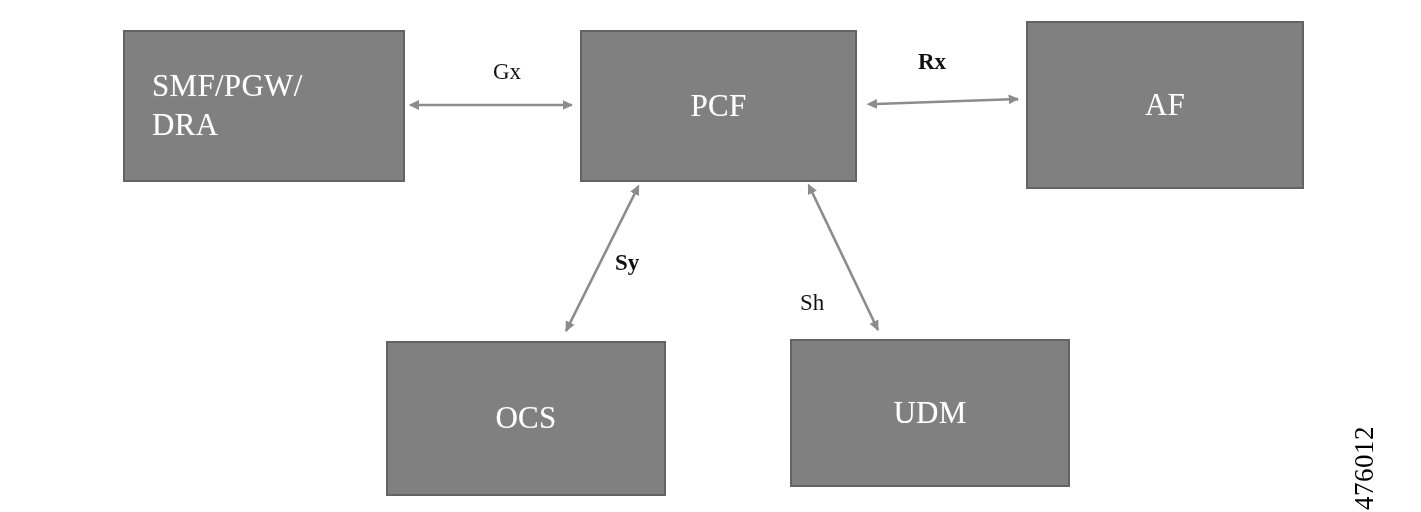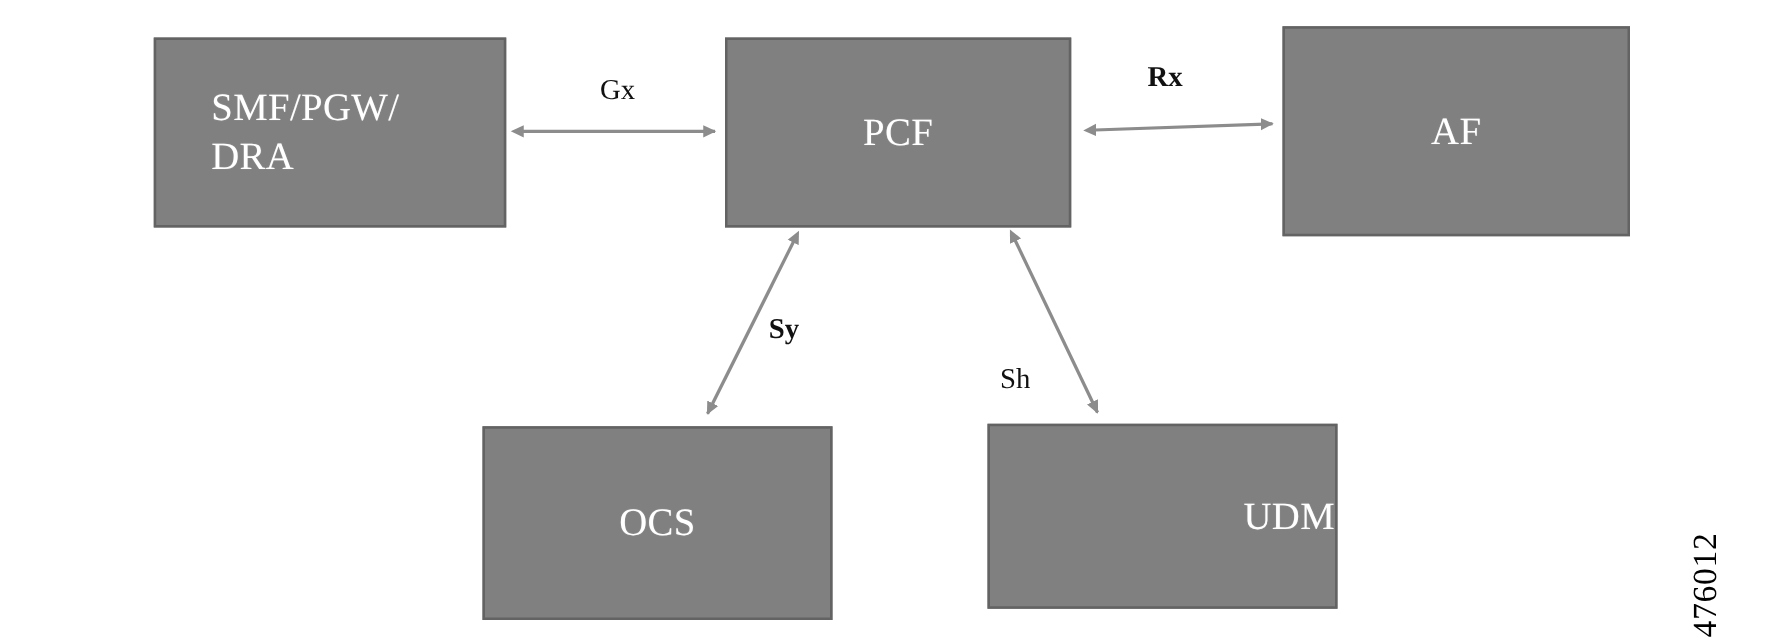--- a/index.html
+++ b/index.html
@@ -30,21 +30,21 @@
     letter-spacing: 0.3px;
     text-shadow: 0 0 1px rgba(255,255,255,0.35);
   }
   .node-box.center-text {
     justify-content: center;
     text-align: center;
   }
   .node-box.left-text {
     justify-content: flex-start;
     text-align: left;
-    padding-left: 44px;
+    padding-left: 27px;
   }
   .node-label {
     display: block;
     white-space: pre-line;
   }
   .edge-layer {
     position: absolute;
     left: 0;
     top: 0;
     width: 1421px;
@@ -84,21 +84,21 @@
   </div>
 
   <div class="node-box center-text" style="left:1026px; top:21px; width:278px; height:168px;">
     <span class="node-label">AF</span>
   </div>
 
   <div class="node-box center-text" style="left:386px; top:341px; width:280px; height:155px;">
     <span class="node-label">OCS</span>
   </div>
 
-  <div class="node-box center-text" style="left:790px; top:339px; width:280px; height:148px;justify-content:flex-end;">
+  <div class="node-box center-text" style="left:790px; top:339px; width:280px; height:148px;">
     <span class="node-label">UDM</span>
   </div>
 
   <svg class="edge-layer" viewBox="0 0 1421 512" xmlns="http://www.w3.org/2000/svg">
     <defs>
       <marker id="arrow-end" markerWidth="11" markerHeight="11" refX="9.4" refY="5.5" orient="auto" markerUnits="userSpaceOnUse">
         <path d="M0,0.6 L10.4,5.5 L0,10.4 z" fill="#8c8c8c"></path>
       </marker>
       <marker id="arrow-start" markerWidth="11" markerHeight="11" refX="1" refY="5.5" orient="auto-start-reverse" markerUnits="userSpaceOnUse">
         <path d="M0,0.6 L10.4,5.5 L0,10.4 z" fill="#8c8c8c"></path>
@@ -115,21 +115,21 @@
 
     <g>
       <line x1="635" y1="193" x2="566" y2="331" stroke="#8c8c8c" stroke-width="2.6" marker-start="url(#arrow-start)" marker-end="url(#arrow-end)"></line>
     </g>
 
     <g>
       <line x1="812" y1="192" x2="878" y2="330" stroke="#8c8c8c" stroke-width="2.6" marker-start="url(#arrow-start)" marker-end="url(#arrow-end)"></line>
     </g>
   </svg>
 
-  <span class="edge-label" style="left:480px; top:60px;">Gx</span>
+  <span class="edge-label" style="left:493px; top:60px;">Gx</span>
 
   <span class="edge-label" style="left:918px; top:50px;font-weight:bold;">Rx</span>
 
   <span class="edge-label" style="left:615px; top:251px;font-weight:bold;">Sy</span>
 
   <span class="edge-label" style="left:800px; top:251px;margin-top:40px;">Sh</span>
 
   <span class="figure-id" style="left:1378px; top:483px;">476012</span>
 
 </div>

